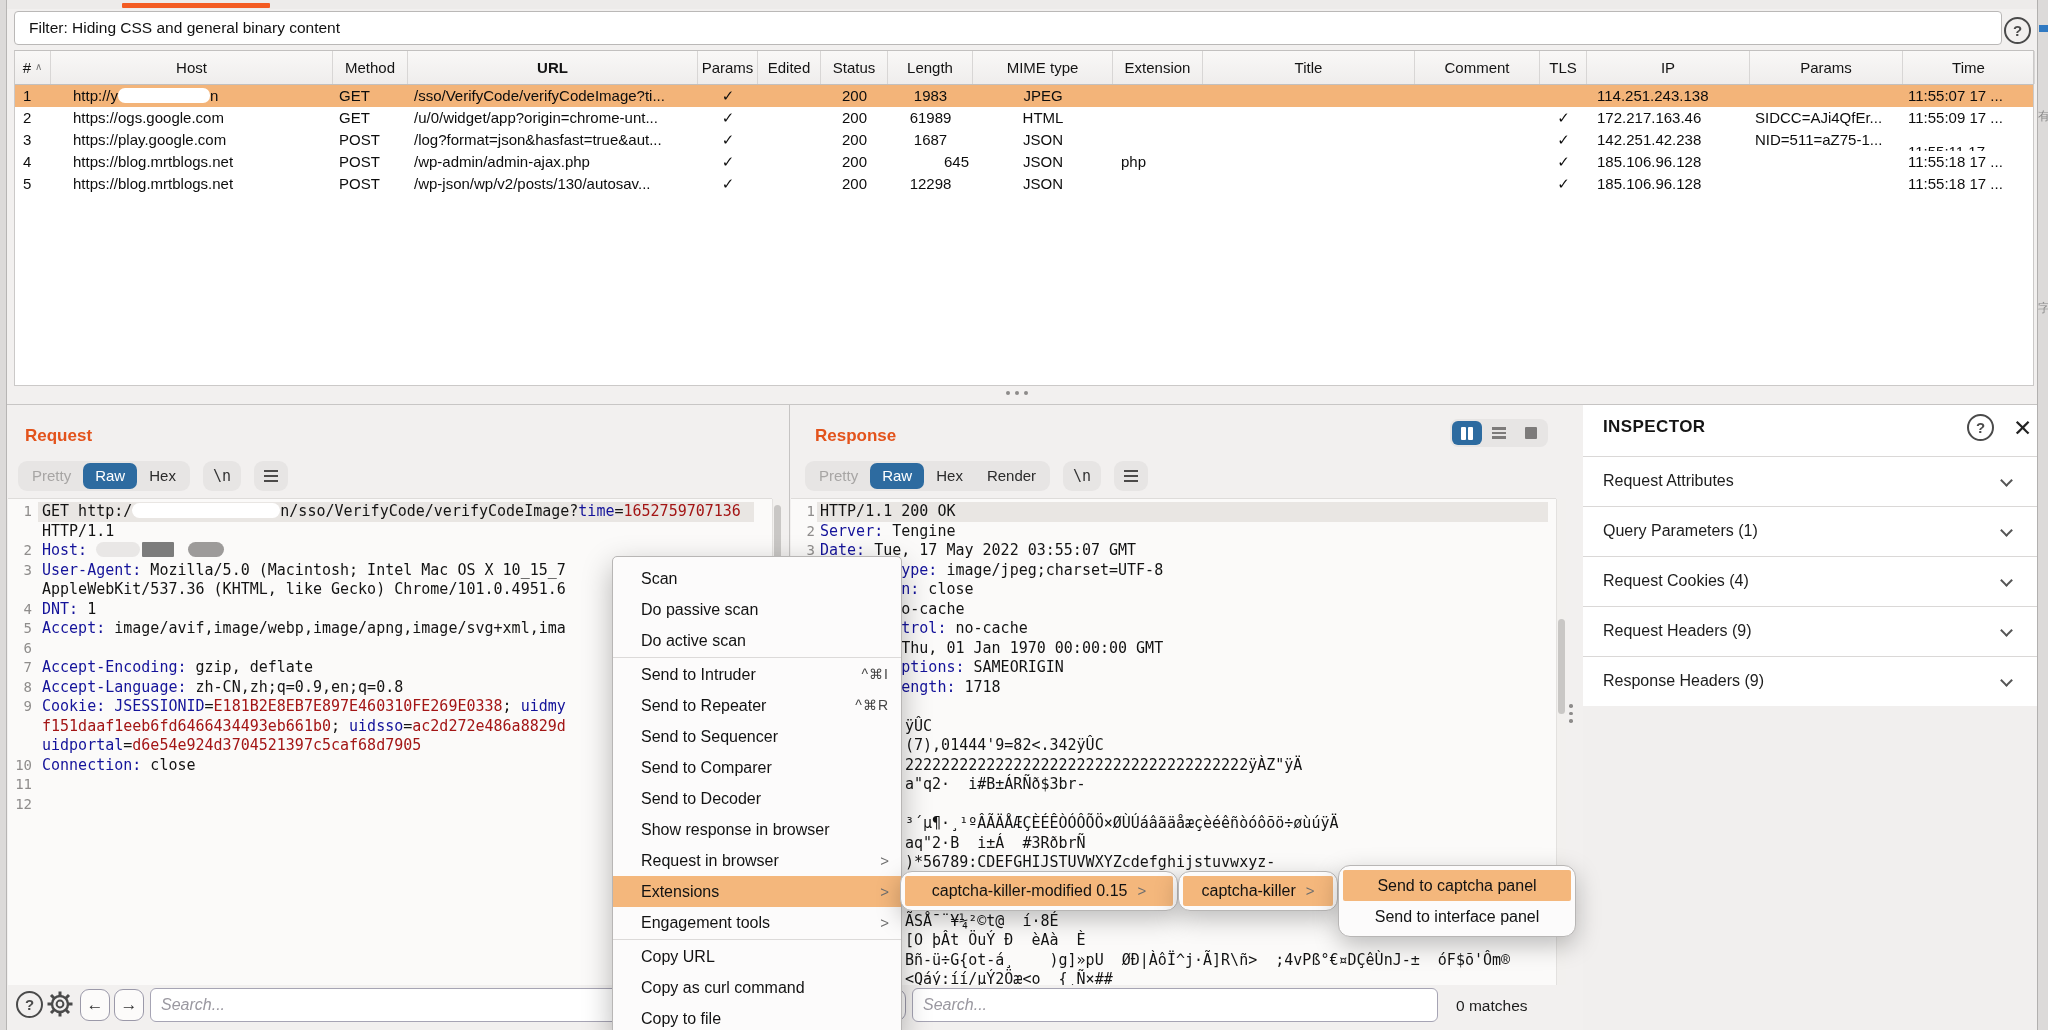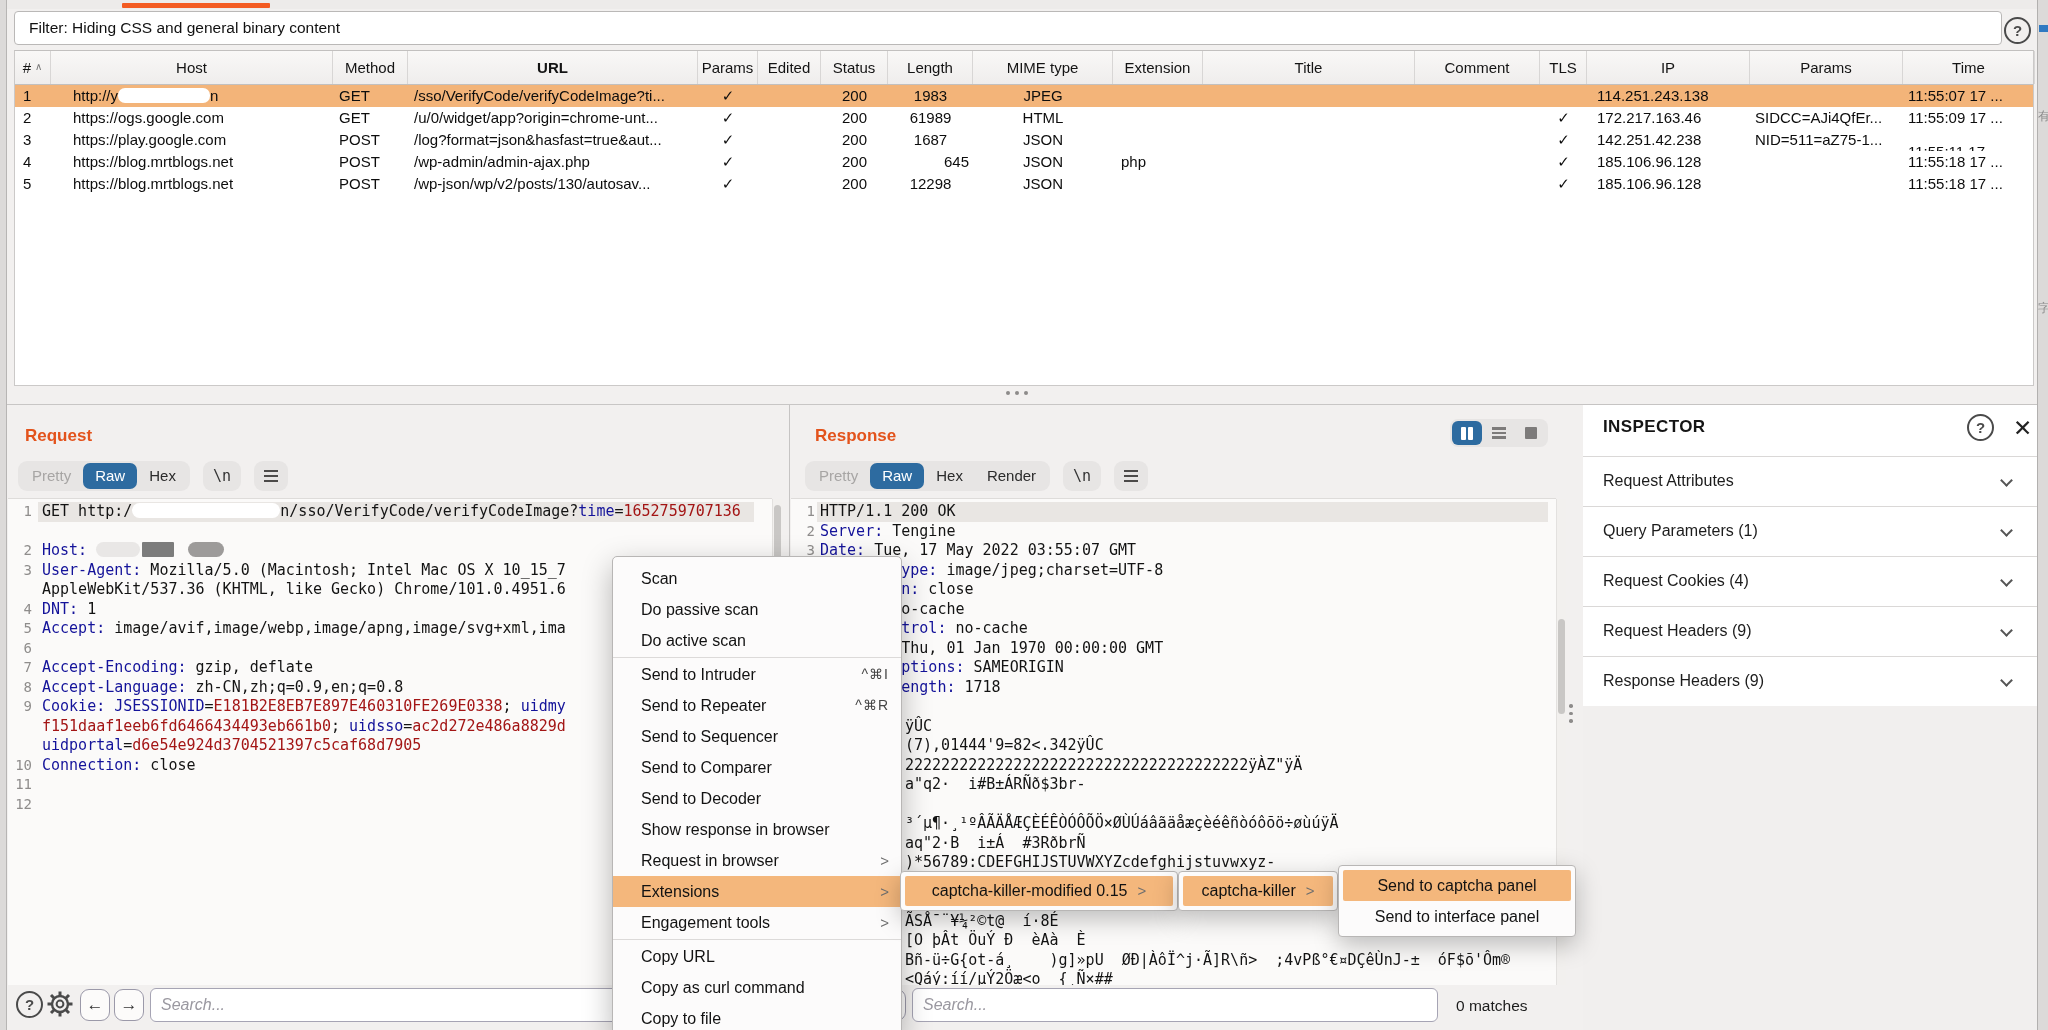--- a/index.html
+++ b/index.html
@@ -92,21 +92,21 @@
 .chev{position:absolute;right:26px;top:19px;width:9px;height:9px;border-right:2px solid #555;border-bottom:2px solid #555;transform:rotate(45deg)}
 .insp-close{position:absolute;left:430px;top:10px;font-size:23px;color:#222;line-height:26px}
 .insp-bottom-border{position:absolute;left:0;top:301px;width:454px;height:1px;background:#dad8d7}
 
 .ctx{position:absolute;left:612px;top:556px;width:290px;height:480px;background:#fcfbfb;border:1px solid #b8b6b5;border-radius:5px;box-shadow:0 10px 30px rgba(0,0,0,.28);padding-top:6px;z-index:40}
 .mi{height:31px;line-height:31px;padding:0 12px 0 28px;font-size:16px;color:#121212;display:flex;justify-content:space-between;align-items:flex-start}
 .mi.on{background:#f4b77c}
 .mi .sc{color:#454545;font-size:14px;letter-spacing:1px}
 .mi .ch{color:#6e6e6e;font-size:15px}
 .msep{height:1px;background:#dcdad9;margin:1px 0}
-.sub{position:absolute;background:#fcfbfb;border:1px solid #b8b6b5;border-radius:4px;box-shadow:0 8px 24px rgba(0,0,0,.25);padding:4px;z-index:41}
+.sub{position:absolute;background:#fcfbfb;border:1px solid #b8b6b5;border-radius:12px;box-shadow:0 8px 24px rgba(0,0,0,.25);padding:4px;z-index:41}
 .sub .mi{padding:0 10px;justify-content:center;gap:10px;height:30px;line-height:30px;border-radius:2px}
 .sub1{left:900px;top:871px;width:278px}
 .sub2{left:1178px;top:871px;width:160px}
 .sub3{left:1338px;top:865px;width:238px}
 .sub3 .mi{height:31px;line-height:31px}
 </style>
 </head>
 <body>
 
 <div class="screen">
@@ -283,20 +283,21 @@
     <div class="pill">
         <span class="hamb">
           <i></i>
           <i></i>
           <i></i>
         </span>
       </div>
   </div>
   <div class="codepanel req-code">
       <div class="cl hl" style="top: 3px;"><span class="ln">1</span><span class="ct"><span class="c-t">GET http:/</span><span class="blob" style="width: 148px; background: rgb(255, 255, 255); border-radius: 8px;"></span><span class="c-t">n/sso/VerifyCode/verifyCodeImage?</span><span class="c-k">time</span><span class="c-t">=</span><span class="c-r">1652759707136</span></span></div>
+      <div class="cl" style="top: 22.5px;"><span class="ct"><span class="c-t">HTTP/1.1</span></span></div>
       <div class="cl" style="top: 42px;"><span class="ln">2</span><span class="ct"><span class="c-k">Host:</span><span class="c-t"> </span><span class="blob" style="width: 44px; background: rgb(233, 231, 230); border-radius: 9px;"></span><span class="blob" style="width: 32px; background: rgb(124, 124, 124); border-radius: 1px; margin-left: 2px;"></span><span class="blob" style="width: 36px; background: rgb(157, 155, 154); border-radius: 9px; margin-left: 14px;"></span></span></div>
       <div class="cl" style="top: 61.5px;"><span class="ln">3</span><span class="ct"><span class="c-k">User-Agent:</span><span class="c-t"> Mozilla/5.0 (Macintosh; Intel Mac OS X 10_15_7</span></span></div>
       <div class="cl" style="top: 81px;"><span class="ct"><span class="c-t">AppleWebKit/537.36 (KHTML, like Gecko) Chrome/101.0.4951.6</span></span></div>
       <div class="cl" style="top: 100.5px;"><span class="ln">4</span><span class="ct"><span class="c-k">DNT:</span><span class="c-t"> 1</span></span></div>
       <div class="cl" style="top: 120px;"><span class="ln">5</span><span class="ct"><span class="c-k">Accept:</span><span class="c-t"> image/avif,image/webp,image/apng,image/svg+xml,ima</span></span></div>
       <div class="cl" style="top: 139.5px;"><span class="ln">6</span></div>
       <div class="cl" style="top: 159px;"><span class="ln">7</span><span class="ct"><span class="c-k">Accept-Encoding:</span><span class="c-t"> gzip, deflate</span></span></div>
       <div class="cl" style="top: 178.5px;"><span class="ln">8</span><span class="ct"><span class="c-k">Accept-Language:</span><span class="c-t"> zh-CN,zh;q=0.9,en;q=0.8</span></span></div>
       <div class="cl" style="top: 198px;"><span class="ln">9</span><span class="ct"><span class="c-k">Cookie:</span><span class="c-t"> </span><span class="c-k">JSESSIONID</span><span class="c-t">=</span><span class="c-r">E181B2E8EB7E897E460310FE269E0338</span><span class="c-t">; </span><span class="c-k">uidmy</span></span></div>
       <div class="cl" style="top: 217.5px;"><span class="ct"><span class="c-r">f151daaf1eeb6fd6466434493eb661b0</span><span class="c-t">; </span><span class="c-k">uidsso</span><span class="c-t">=</span><span class="c-r">ac2d272e486a8829d</span></span></div>

